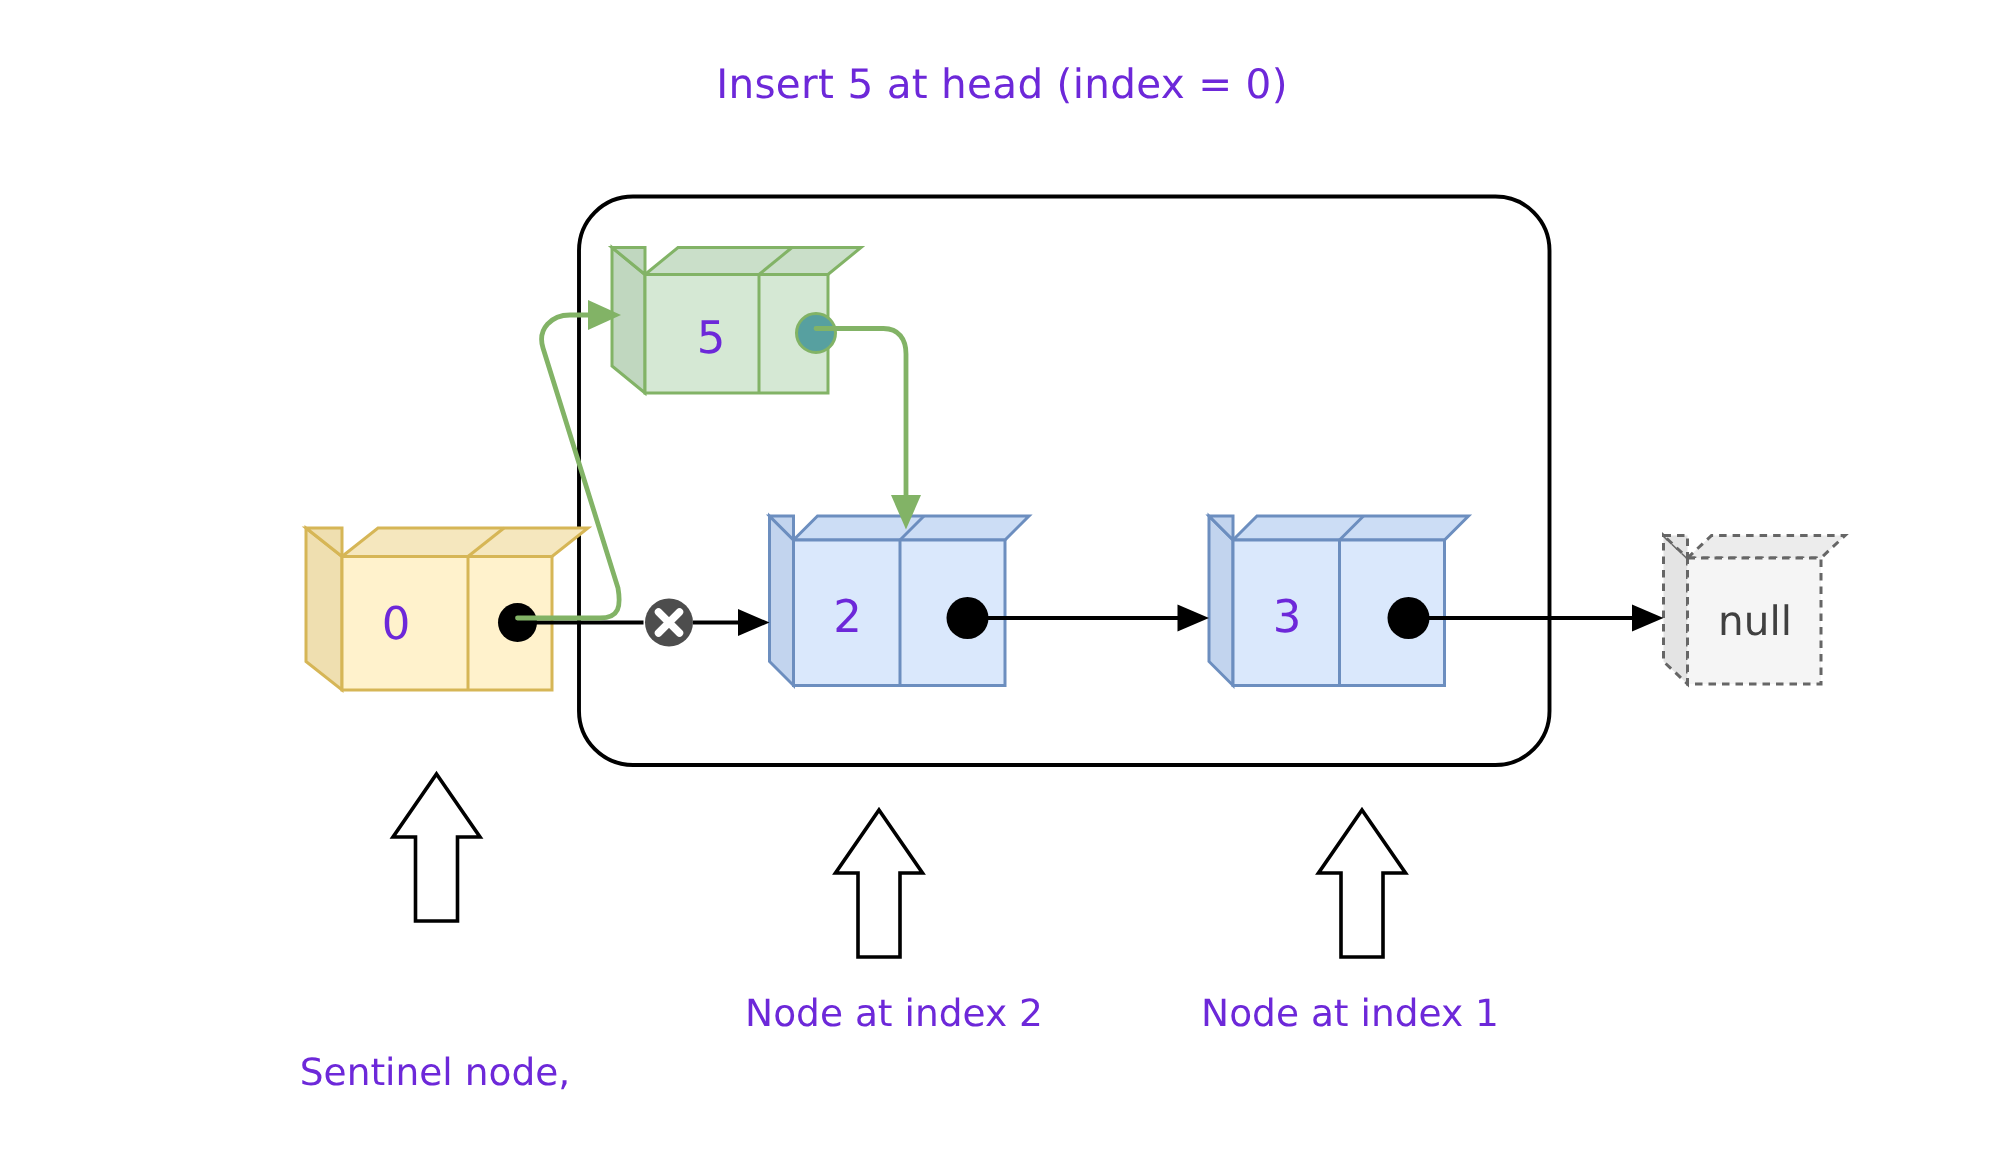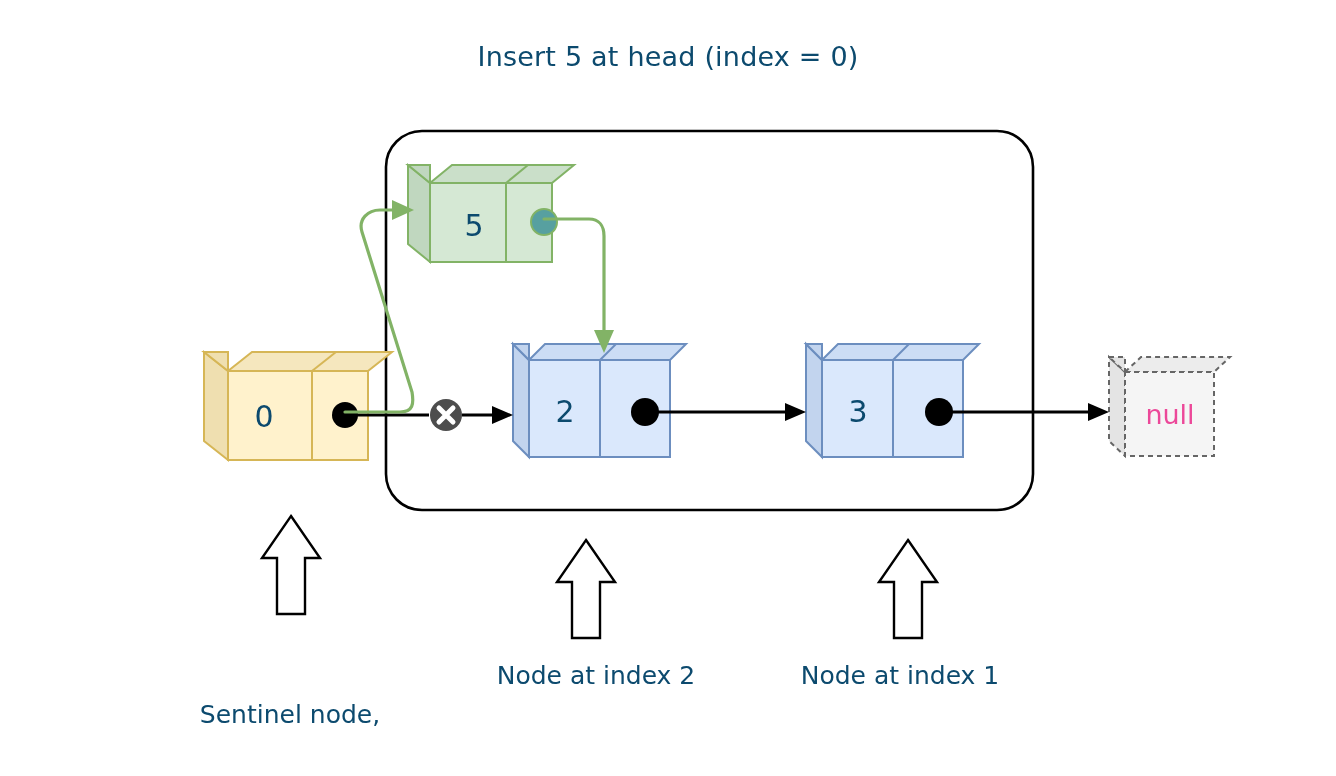--- a/index.html
+++ b/index.html
@@ -18,41 +18,41 @@
   #canvas {
     position: absolute;
     left: 0; top: 0;
     width: 1336px;
     height: 776px;
   }
   .txt {
     position: absolute;
     white-space: pre;
     font-family: "DejaVu Sans", sans-serif;
-    color: #0c4a6e;
+    color: #6d28d9;
     line-height: 1.25;
     text-align: center;
   }
   #title {
     left: 368px;
     top: 40px;
     width: 600px;
     font-size: 27px;
     letter-spacing: 0.2px;
   }
   .node-val {
     font-size: 30px;
   }
   #val-sentinel { left: 228px; top: 398px; width: 72px; }
   #val-five     { left: 438px; top: 207px; width: 72px; }
   #val-two      { left: 529px; top: 393px; width: 72px; }
   #val-three    { left: 822px; top: 393px; width: 72px; }
   #val-null {
     left: 1125px; top: 398px; width: 90px;
-    font-size: 27px; color: #ec4899;
+    font-size: 27px; color: #404040;
   }
   .caption {
     font-size: 25px;
   }
   #cap-sentinel { left: 140px; top: 636px; width: 300px; }
   #cap-idx0     { left: 446px; top: 660px; width: 300px; }
   #cap-idx1     { left: 750px; top: 660px; width: 300px; }
 </style>
 </head>
 <body>

